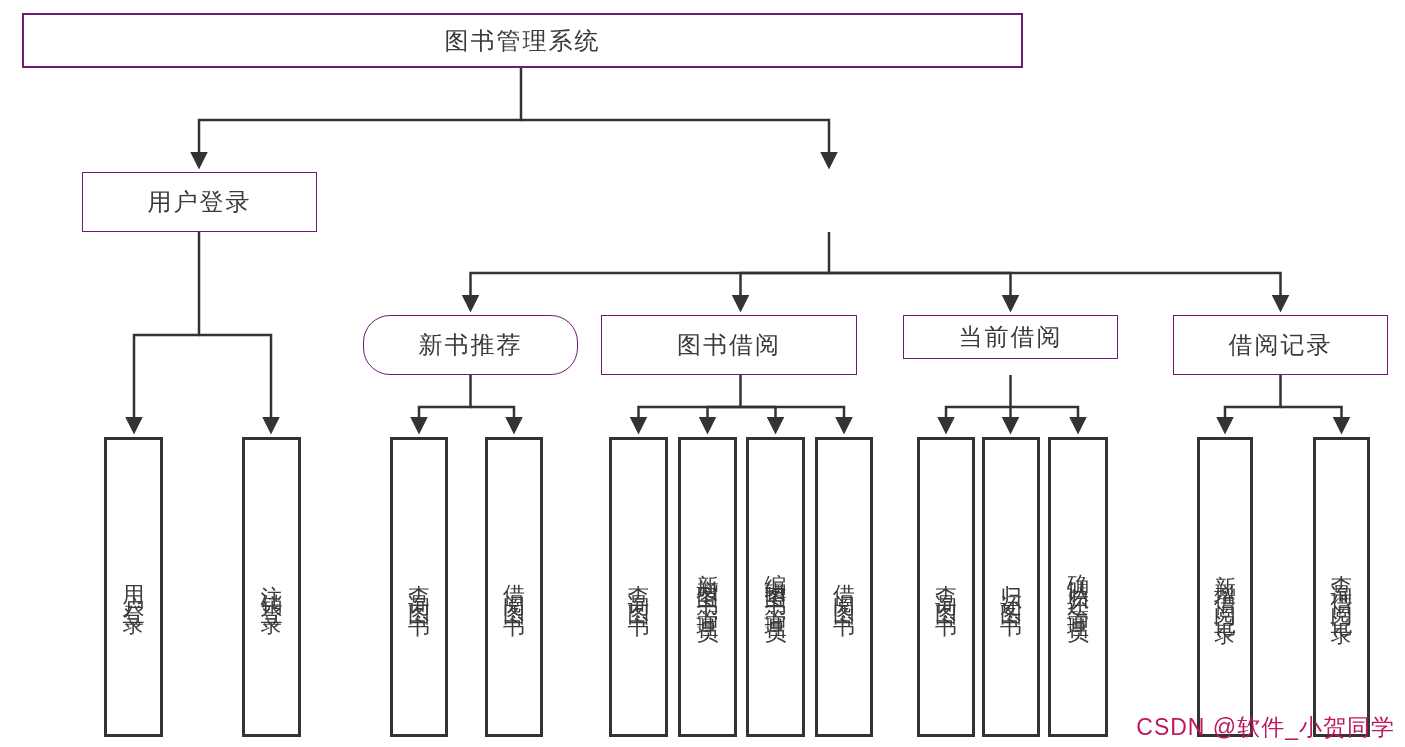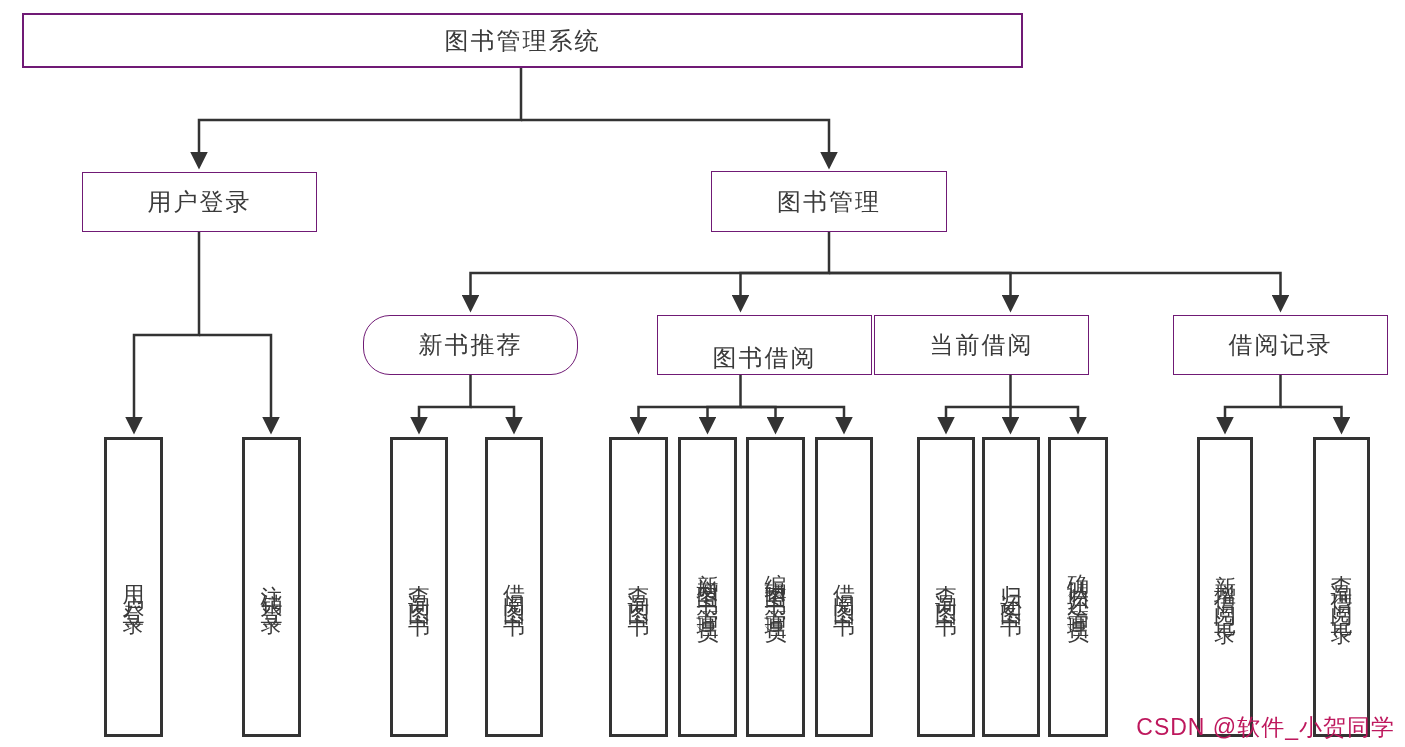--- a/index.html
+++ b/index.html
@@ -111,31 +111,28 @@
     </g>
   </svg>
 
   <div class="hbox root" style="left:22px; top:13px; width:1001px; height:55px;">
     <span>图书管理系统</span>
   </div>
 
   <div class="hbox" style="left:82px; top:172px; width:235px; height:60px;">
     <span>用户登录</span>
   </div>
-  <div class="hbox" style="left:711px; top:171px; width:236px; height:61px;">
-    <span>图书管理</span>
-  </div>
 
   <div class="hbox" style="left:363px; top:315px; width:215px; height:60px;border-radius:27px;">
     <span>新书推荐</span>
   </div>
-  <div class="hbox" style="left:657px; top:315px; width:215px; height:60px;align-items:flex-end;">
+  <div class="hbox" style="left:601px; top:315px; width:256px; height:60px;">
     <span>图书借阅</span>
   </div>
-  <div class="hbox" style="left:874px; top:315px; width:215px; height:60px;">
+  <div class="hbox" style="left:903px; top:315px; width:215px; height:44px;">
     <span>当前借阅</span>
   </div>
   <div class="hbox" style="left:1173px; top:315px; width:215px; height:60px;">
     <span>借阅记录</span>
   </div>
 
   <div class="vbox" style="left:104px; top:437px; width:59px; height:300px;">
     <span class="vtext">用户登录</span>
   </div>
   <div class="vbox" style="left:242px; top:437px; width:59px; height:300px;">

